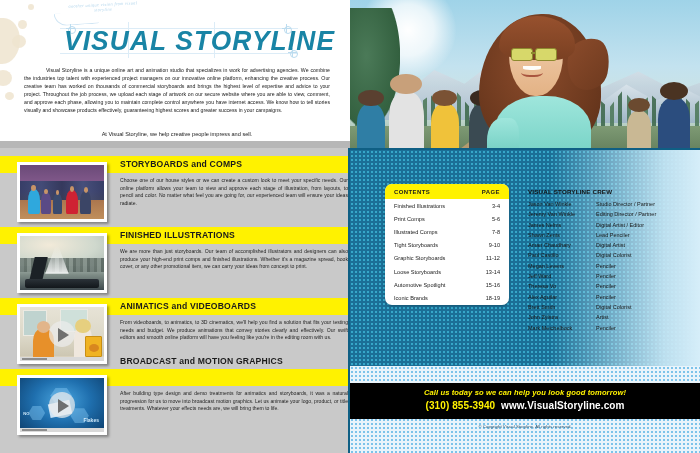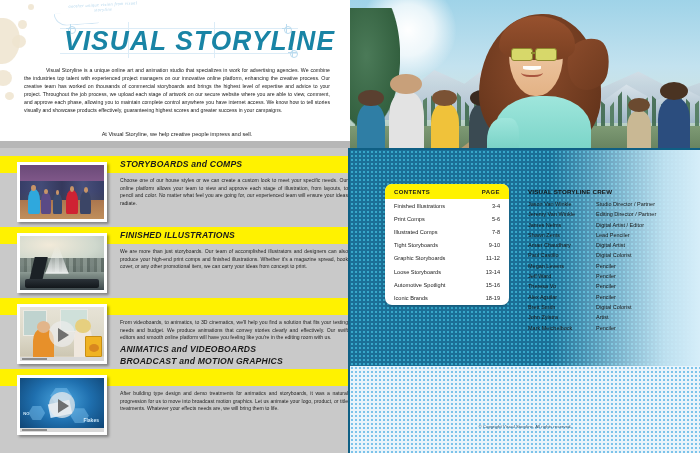--- a/index.html
+++ b/index.html
@@ -72,21 +72,21 @@
 
   
   .left-panel{position:absolute;left:0;top:148px;width:350px;height:305px;background:#c9c9c9;}
 
   .sec{position:absolute;left:0;width:350px;}
   .sec-bar{
     position:absolute;left:0;height:17px;width:350px;background:#fff200;
   }
   .sec-title{
     position:absolute;left:120px;font-size:8.6px;font-weight:bold;
-    color:#1b1b1b;letter-spacing:.2px;line-height:17px;font-style:italic;
+    color:#1b1b1b;letter-spacing:.2px;line-height:17px;
   }
   .sec-body{
     position:absolute;left:120px;width:228px;
     font-size:5.1px;line-height:7.6px;color:#1e1e1e;text-align:justify;
   }
 
   
   .thumb{
     position:absolute;left:17px;width:90px;height:60px;
     background:#ffffff;padding:3px;box-sizing:border-box;
@@ -385,21 +385,21 @@
                 <div class="skyline"></div>
                 <div class="beam"></div>
                 <div class="lid"></div>
                 <div class="laptop"></div>
               </div>
             </div>
           </div>
         </div>
         <div class="sec">
           <div class="sec-bar" style="top: 150px;"></div>
-          <div class="sec-title" style="top: 150px; margin-top: 43px;">ANIMATICS and VIDEOBOARDS</div>
+          <div class="sec-title" style="top: 150px;">ANIMATICS and VIDEOBOARDS</div>
           <div class="sec-body" style="top: 171px;">From videoboards, to animatics, to 3D cinematics, we'll help you find a solution that fits your testing needs and budget. We produce animations that convey stories clearly and effectively. Our swift editors and smooth online platform will have you feeling like you're in the editing room with us.</div>
           <div class="thumb" style="top: 156px;">
             <div class="inner">
               <div class="art-kitchen">
                 <div class="win"></div>
                 <div class="win2"></div>
                 <div class="table"></div>
                 <div class="boy"></div>
                 <div class="boyhead"></div>
                 <div class="mom"></div>
@@ -526,15 +526,21 @@
           <span class="nm">John Zylstra</span>
           <span class="rl">Artist</span>
         </div>
         <div class="crew-row">
           <span class="nm">Mark Meichelbock</span>
           <span class="rl">Penciler</span>
         </div>
       </div>
   </div>
 
+  <div class="cta">
+    <div class="l1">Call us today so we can help you look good tomorrow!</div>
+    <div class="l2">
+      <span class="phone">(310) 855-3940</span>&nbsp;&nbsp;<span>www.VisualStoryline.com</span>
+    </div>
+  </div>
   <div class="copyright">© Copyright Visual Storyline, All rights reserved.</div>
 
 </div>
 
 </body></html>

